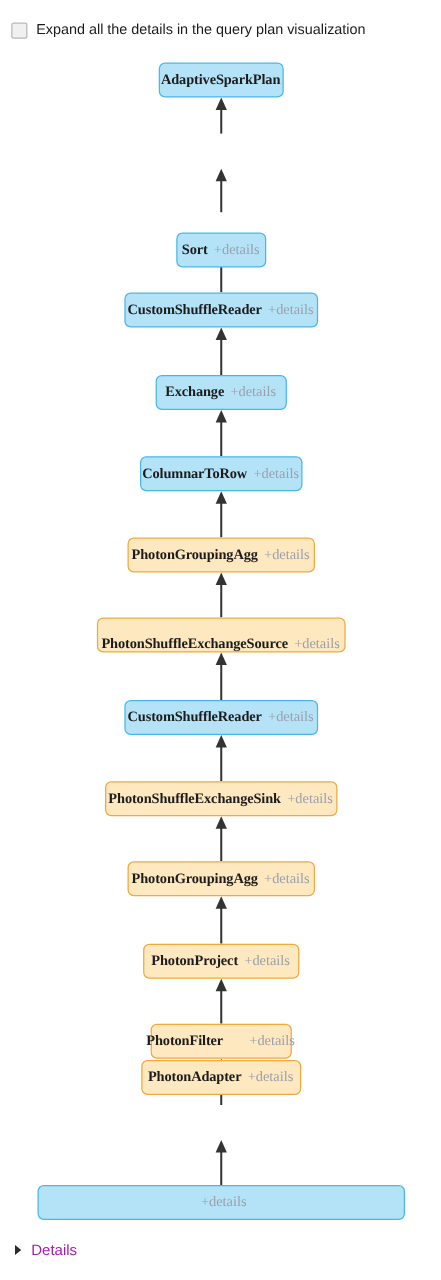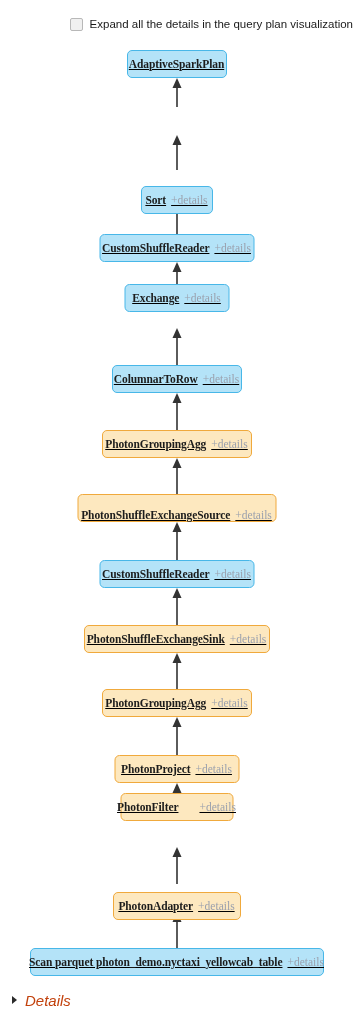--- a/index.html
+++ b/index.html
@@ -23,21 +23,20 @@
   
   .expand-row {
     position: absolute;
     left: 0;
     top: 13px;
     width: 353px;
     height: 22px;
     display: flex;
     align-items: center;
     padding-left: 9px;
-    justify-content: flex-end;
   }
   .checkbox {
     width: 13px;
     height: 13px;
     border: 1px solid #b8b8b8;
     border-radius: 2px;
     background: #f0f0f0;
     flex: 0 0 auto;
     cursor: pointer;
   }
@@ -67,21 +66,20 @@
     border-radius: 5px;
     border: 1px solid #48b7e8;
     background: #b4e3f8;
     display: flex;
     align-items: center;
     justify-content: center;
     padding: 0 10px;
     white-space: nowrap;
     cursor: pointer;
     box-shadow: 0 0 0 0 rgba(0,0,0,0);
-    text-decoration: underline;
   }
   .node.photon {
     border-color: #f0a93c;
     background: #fde8bf;
   }
   .node-label {
     font-family: "Liberation Serif", serif;
     font-weight: bold;
     font-size: 11.5px;
     color: #1c1c1c;
@@ -116,25 +114,24 @@
   .tri {
     width: 0; height: 0;
     border-left: 5px solid #2b2b2b;
     border-top: 4px solid transparent;
     border-bottom: 4px solid transparent;
     margin-right: 8px;
     flex: 0 0 auto;
     cursor: pointer;
   }
   .details-link {
-    font-size: 15px;
-    color: #c2410c;
+    font-size: 12px;
+    color: #a21caf;
     font-family: "Liberation Sans", sans-serif;
     cursor: pointer;
-    font-style: italic;
   }
 </style>
 </head>
 <body>
 
 <div id="page">
 
   <div class="expand-row">
     <span class="checkbox"></span>
     <span class="expand-label">Expand all the details in the query plan visualization</span>
@@ -229,21 +226,21 @@
         <span class="node-label">AdaptiveSparkPlan</span>
       </div>
       <div class="node" style="top: 146px; width: 72px;">
         <span class="node-label">Sort</span>
         <span class="node-details">+details</span>
       </div>
       <div class="node" style="top: 194px; width: 155px;">
         <span class="node-label">CustomShuffleReader</span>
         <span class="node-details">+details</span>
       </div>
-      <div class="node" style="top: 244px; width: 105px;">
+      <div class="node" style="top: 260px; width: 105px;">
         <span class="node-label">Exchange</span>
         <span class="node-details">+details</span>
       </div>
       <div class="node" style="top: 325px; width: 130px;">
         <span class="node-label">ColumnarToRow</span>
         <span class="node-details">+details</span>
       </div>
       <div class="node photon" style="top: 390px; width: 150px;">
         <span class="node-label">PhotonGroupingAgg</span>
         <span class="node-details">+details</span>
@@ -261,30 +258,29 @@
         <span class="node-details">+details</span>
       </div>
       <div class="node photon" style="top: 649px; width: 150px;">
         <span class="node-label">PhotonGroupingAgg</span>
         <span class="node-details">+details</span>
       </div>
       <div class="node photon" style="top: 715px; width: 125px;">
         <span class="node-label">PhotonProject</span>
         <span class="node-details">+details</span>
       </div>
-      <div class="node photon" style="top: 753px; width: 113px; gap: 16px;">
+      <div class="node photon" style="top: 779px; width: 113px; gap: 16px;">
         <span class="node-label">PhotonFilter</span>
         <span class="node-details">+details</span>
       </div>
-      <div class="node photon" style="top: 852px; width: 128px;">
+      <div class="node photon" style="top: 808px; width: 128px;">
         <span class="node-label">PhotonAdapter</span>
         <span class="node-details">+details</span>
       </div>
       <div class="node" style="top: 908px; width: 294px;">
-        <span class="node-label">Scan parquet photon_demo.nyctaxi_yellowcab_table</span>
         <span class="node-details">+details</span>
       </div>
     </div>
 
   <div class="details-row">
     <span class="tri"></span>
     <span class="details-link">Details</span>
   </div>
 
 </div>

